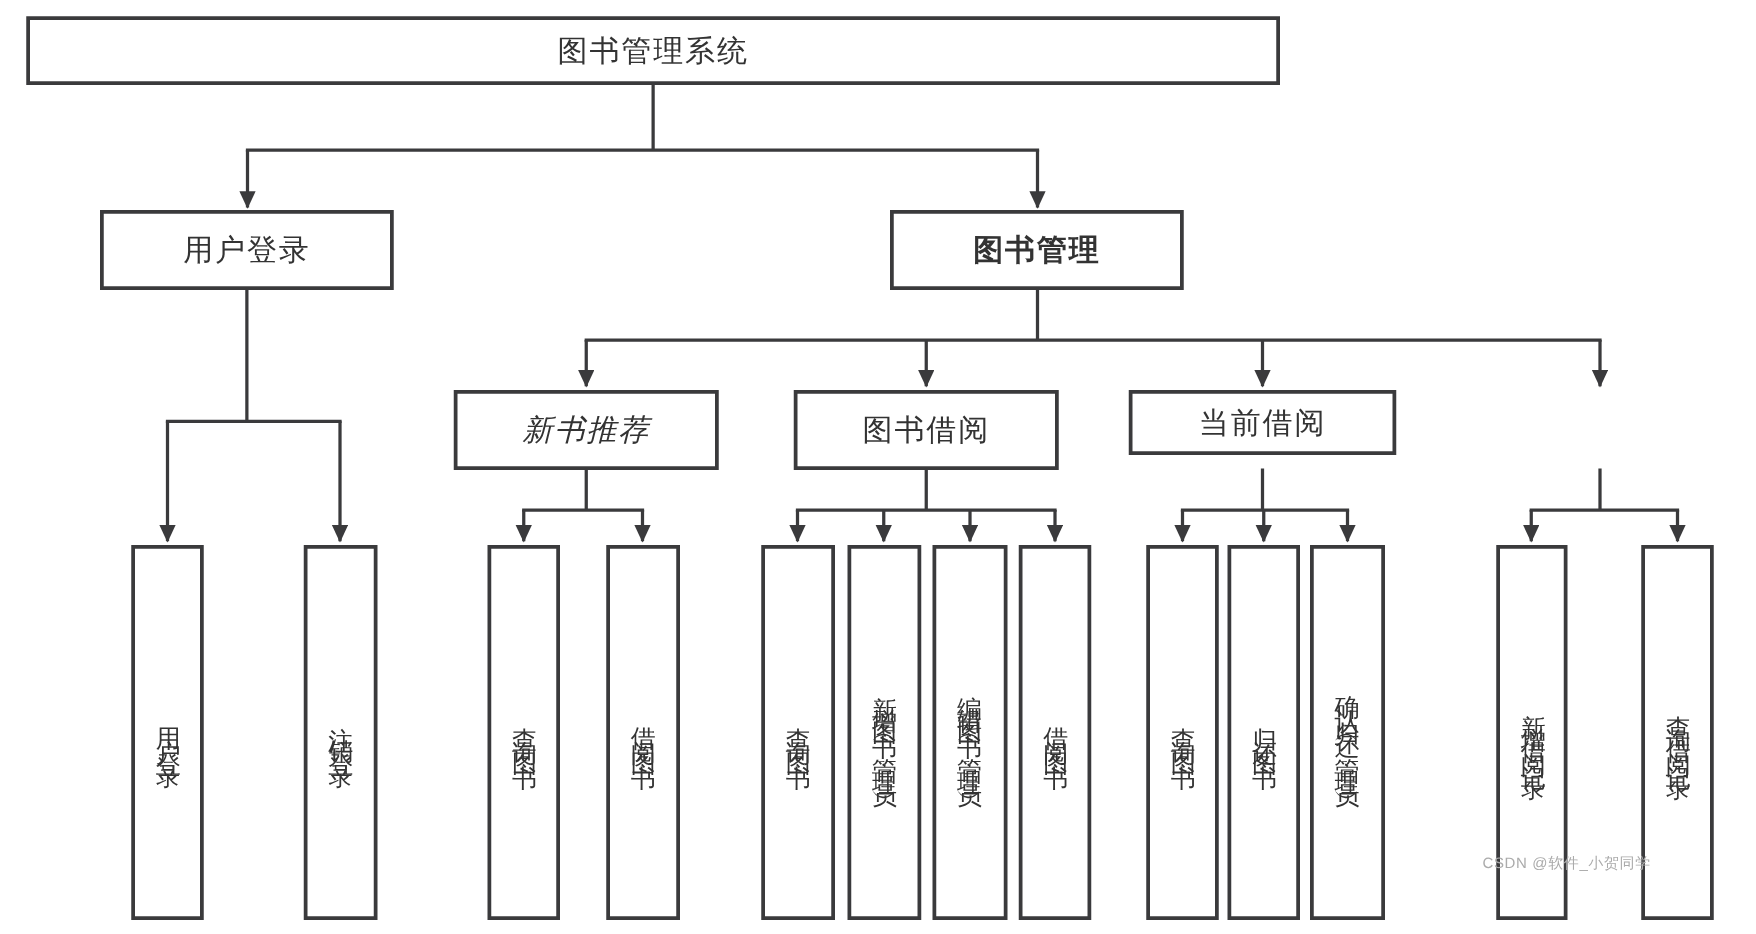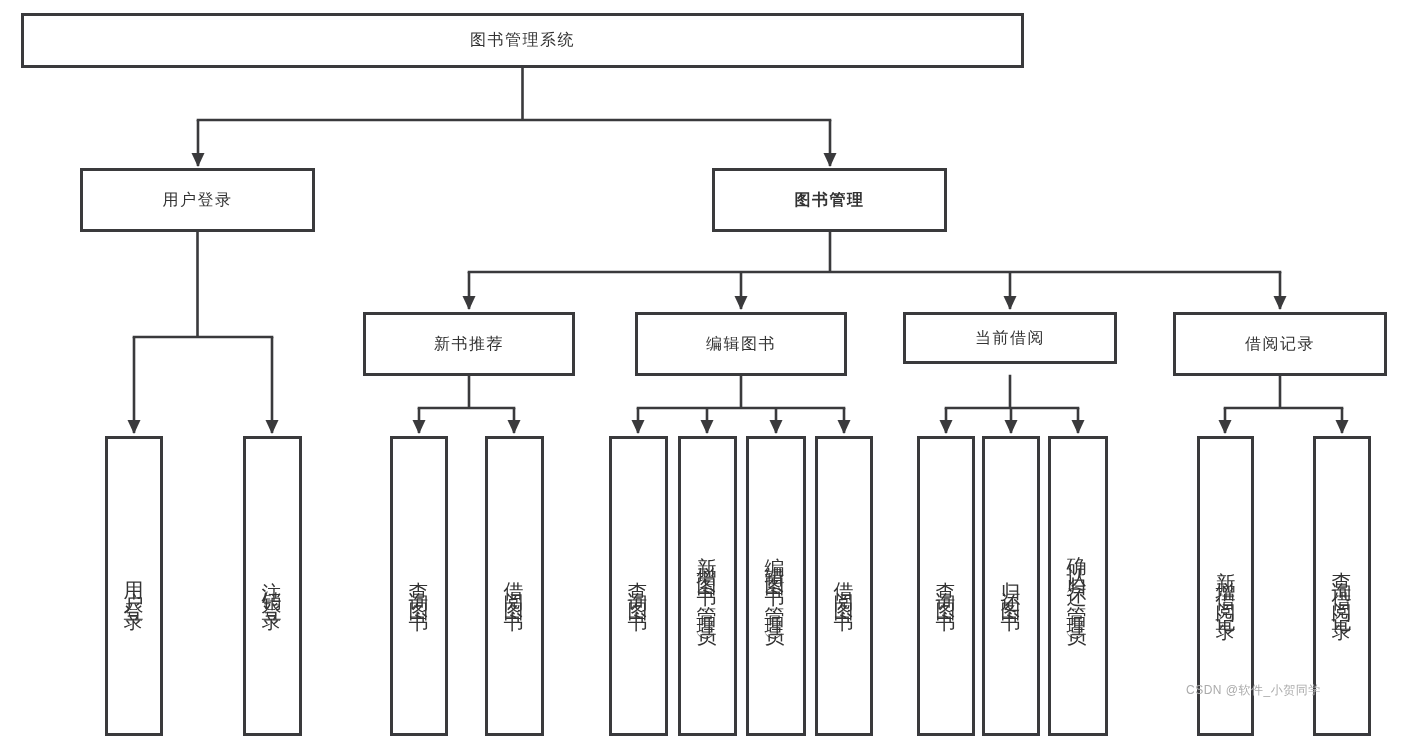--- a/index.html
+++ b/index.html
@@ -29,21 +29,21 @@
   .node{
     position:absolute;
     box-sizing:border-box;
     background:var(--box_background,#fff);
     border:3px solid var(--line,#3a3a3c);
     color:var(--text,#333);
     z-index:2;
   }
   .node.h{
     display:flex;align-items:center;justify-content:center;
-    font-size:16px;
+    font-size:24px;
     letter-spacing:1.5px;
     white-space:nowrap;
   }
   .node.v{
     writing-mode:vertical-lr;
     text-orientation:mixed;
     text-align:center;
     font-size:20px;
     letter-spacing:10px;
     line-height:51px;
@@ -117,24 +117,23 @@
       <path d="M1225 408 V433" marker-end="url(#arw)"></path>
       <path d="M1342 408 V433" marker-end="url(#arw)"></path>
     </g>
   </svg>
 
   <div class="node h" style="left:21px;top:13px;width:1003px;height:55px;">图书管理系统</div>
 
   <div class="node h" style="left:80px;top:168px;width:235px;height:64px;">用户登录</div>
   <div class="node h" style="left:712px;top:168px;width:235px;height:64px;font-weight:bold;">图书管理</div>
 
-  <div class="node h" style="left:363px;top:312px;width:212px;height:64px;">新书推荐</div>
-  <div class="node h" style="left:635px;top:312px;width:212px;height:64px;">编辑图书</div>
+  <div class="node h" style="left:363px;top:312px;width:212px;height:64px;font-style:italic;">新书推荐</div>
+  <div class="node h" style="left:635px;top:312px;width:212px;height:64px;">图书借阅</div>
   <div class="node h" style="left:903px;top:312px;width:214px;height:52px;">当前借阅</div>
-  <div class="node h" style="left:1173px;top:312px;width:214px;height:64px;">借阅记录</div>
 
   <div class="node v" style="left:105px;top:436px;width:58px;height:300px;">用户登录</div>
   <div class="node v" style="left:243px;top:436px;width:59px;height:300px;">注销登录</div>
 
   <div class="node v" style="left:390px;top:436px;width:58px;height:300px;">查询图书</div>
   <div class="node v" style="left:485px;top:436px;width:59px;height:300px;">借阅图书</div>
 
   <div class="node v" style="left:609px;top:436px;width:59px;height:300px;">查询图书</div>
   <div class="node v" style="left:678px;top:436px;width:59px;height:300px;">新增图书（管理员）</div>
   <div class="node v" style="left:746px;top:436px;width:60px;height:300px;">编辑图书（管理员）</div>

